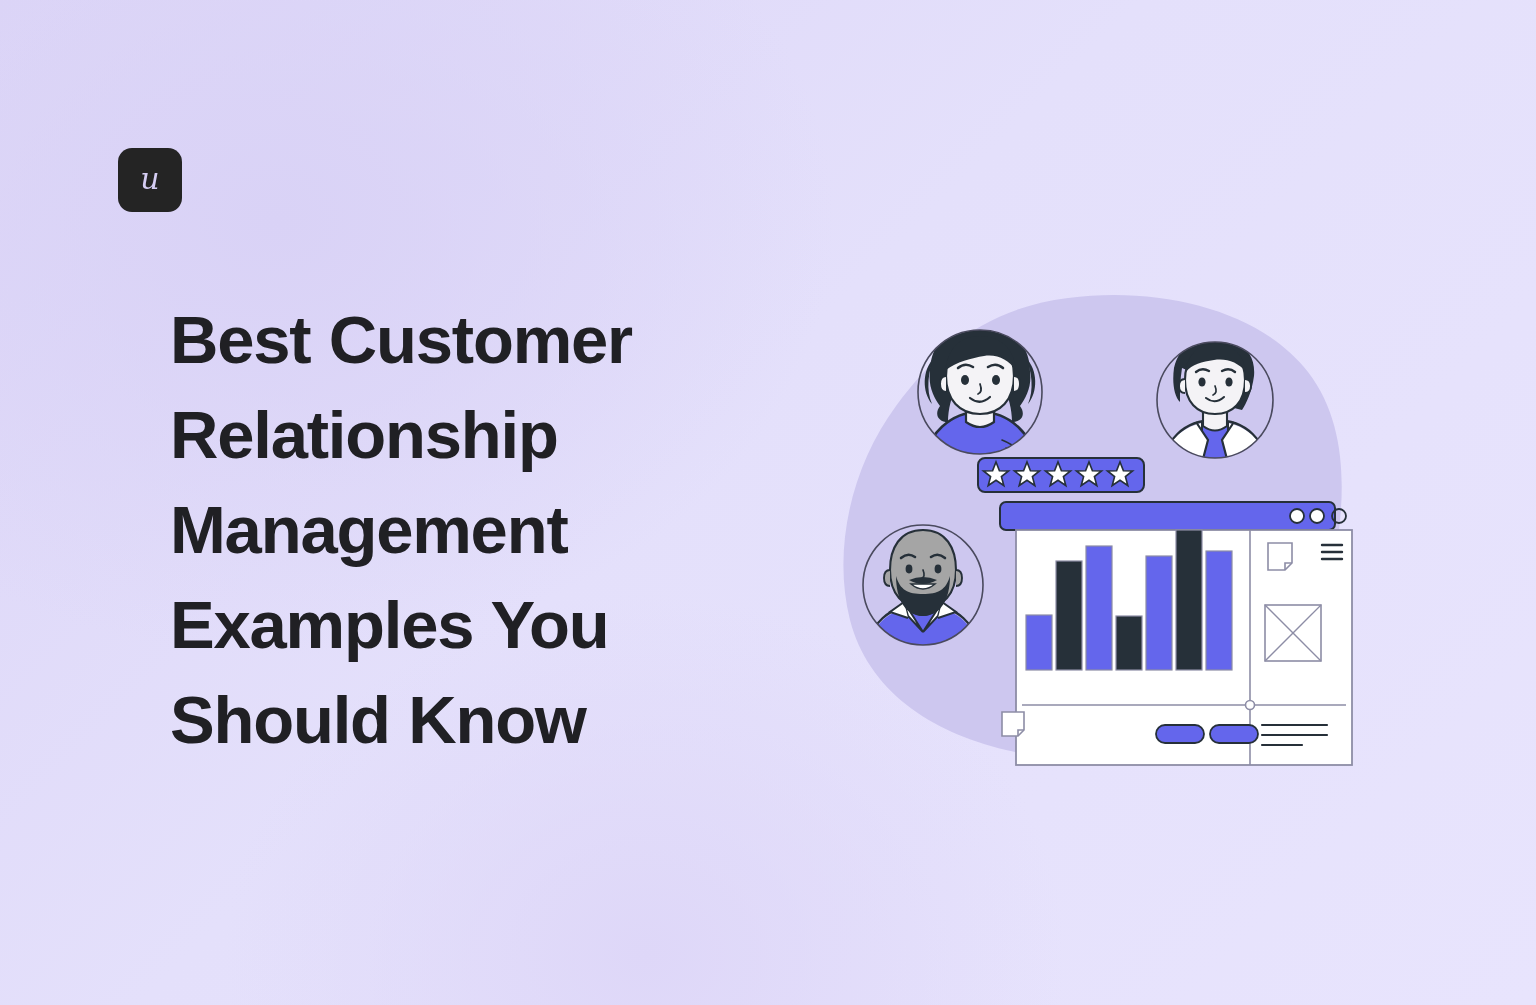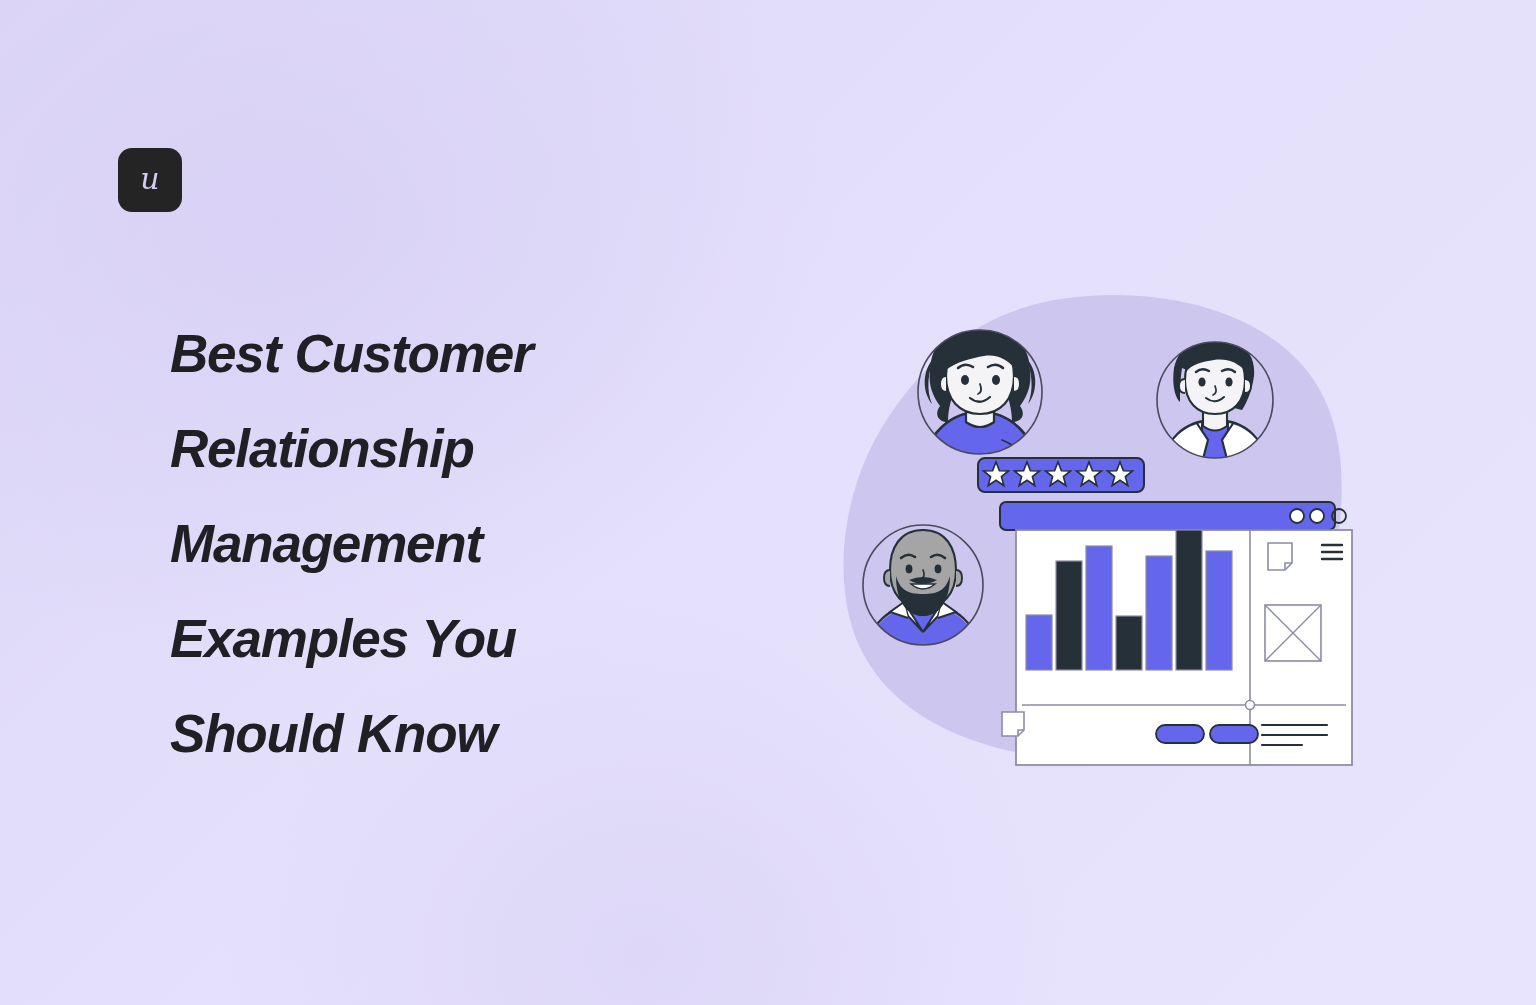--- a/index.html
+++ b/index.html
@@ -45,29 +45,28 @@
     font-size:30px;
     color:#d5cdf3;
     line-height:1;
     transform:translateY(-1px);
   }
 
   
   #headline {
     position:absolute;
     left:170px;
-    top:306px;
+    top:292px;
     width:520px;
-    font-size:53px;
+    font-size:67px;
     line-height:95px;
     font-weight:700;
     letter-spacing:-1.2px;
     color:#202024;
     word-spacing:1px;
-    font-style:italic;
   }
 
   
   #illustration {
     position:absolute;
     left:830px;
     top:280px;
     width:540px;
     height:510px;
   }

